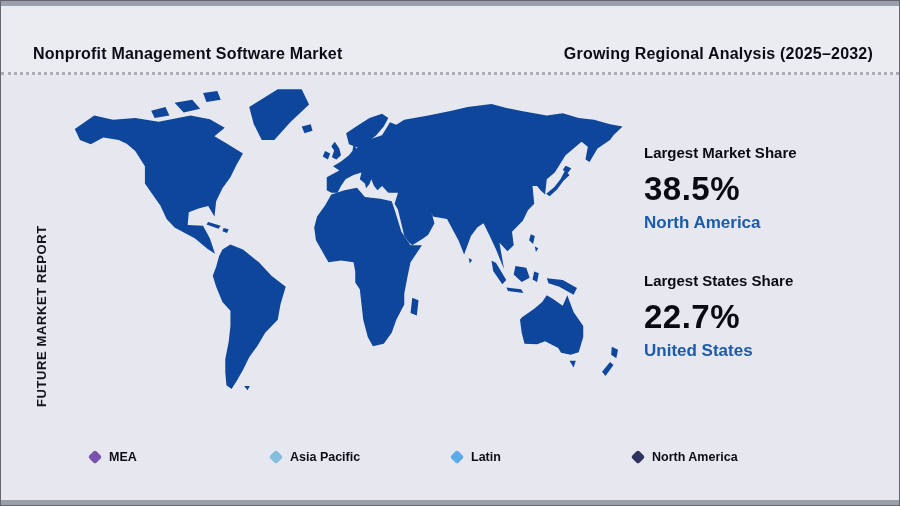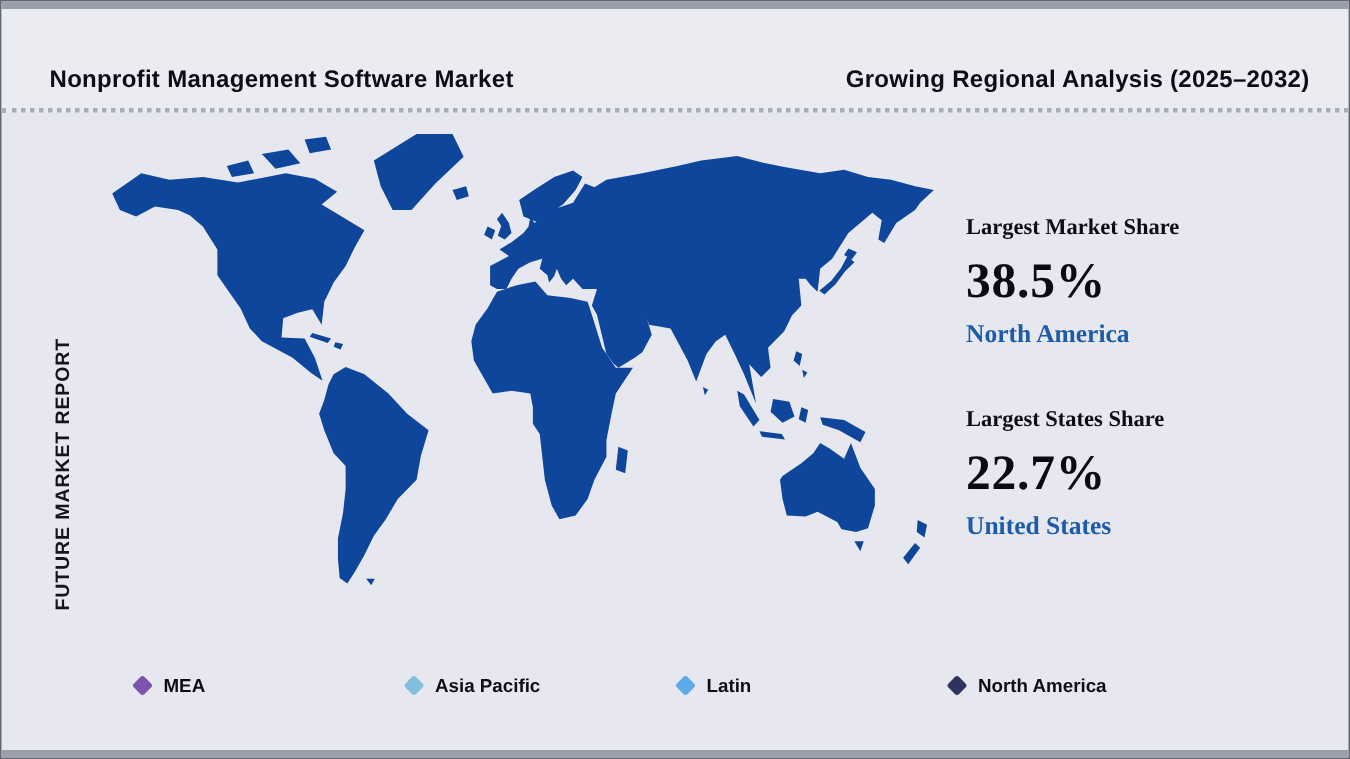--- a/index.html
+++ b/index.html
@@ -28,21 +28,21 @@
   }
   .brand-vertical{
     position:absolute;left:33px;top:234px;height:172px;
     writing-mode:vertical-rl;transform:rotate(180deg);
     font-size:13px;font-weight:bold;letter-spacing:0.6px;color:#14141d;
     text-align:center;white-space:nowrap;
   }
   .map-wrap{position:absolute;left:55px;top:84px;width:570px;height:318px;}
   .map-wrap svg{width:100%;height:100%;display:block;}
   .stats{position:absolute;left:643px;top:143px;width:245px;}
-  .stat-block{margin-bottom:39px;font-family:Liberation Serif, serif;}
+  .stat-block{margin-bottom:39px;}
   .stat-label{font-size:15px;font-weight:bold;color:#0c0c14;margin-bottom:11px;}
   .stat-value{font-size:33px;font-weight:bold;color:#0a0a12;line-height:1;letter-spacing:0.5px;}
   .stat-entity{font-size:17px;font-weight:bold;color:#1b5ba7;margin-top:8px;}
   .legend{
     position:absolute;left:89px;top:446px;right:20px;height:20px;
     display:flex;align-items:center;gap:40px;
   }
   .legend-item{display:flex;align-items:center;width:141px;flex:0 0 auto;}
   .legend-item:last-child{width:auto;}
   .legend-marker{

